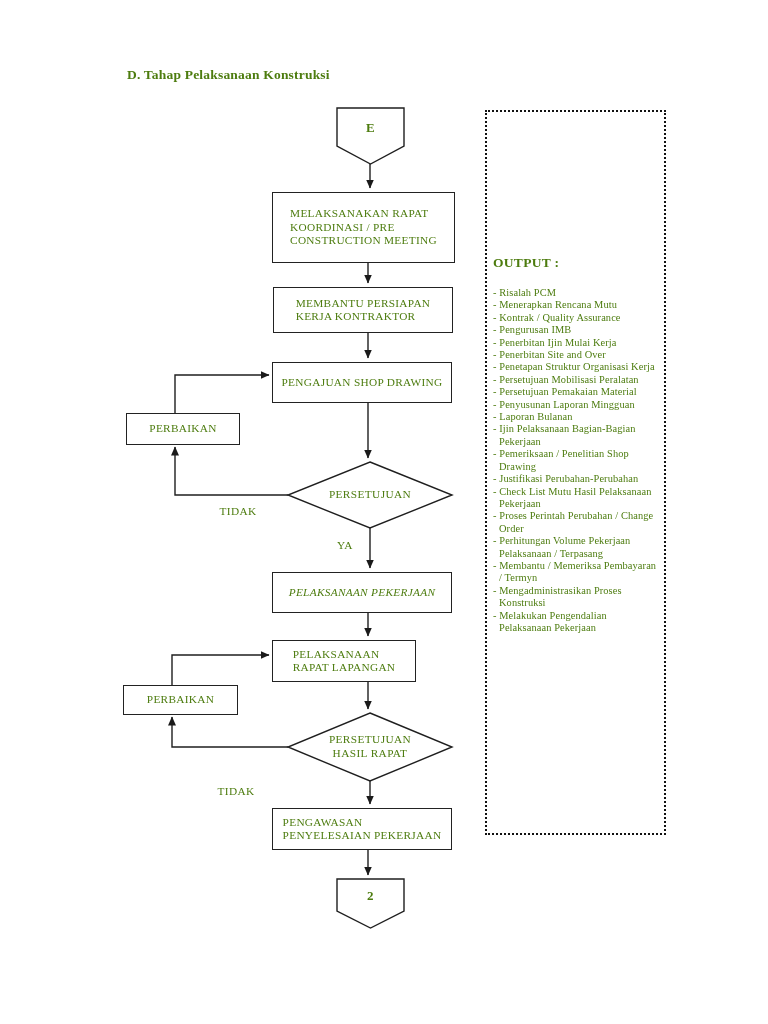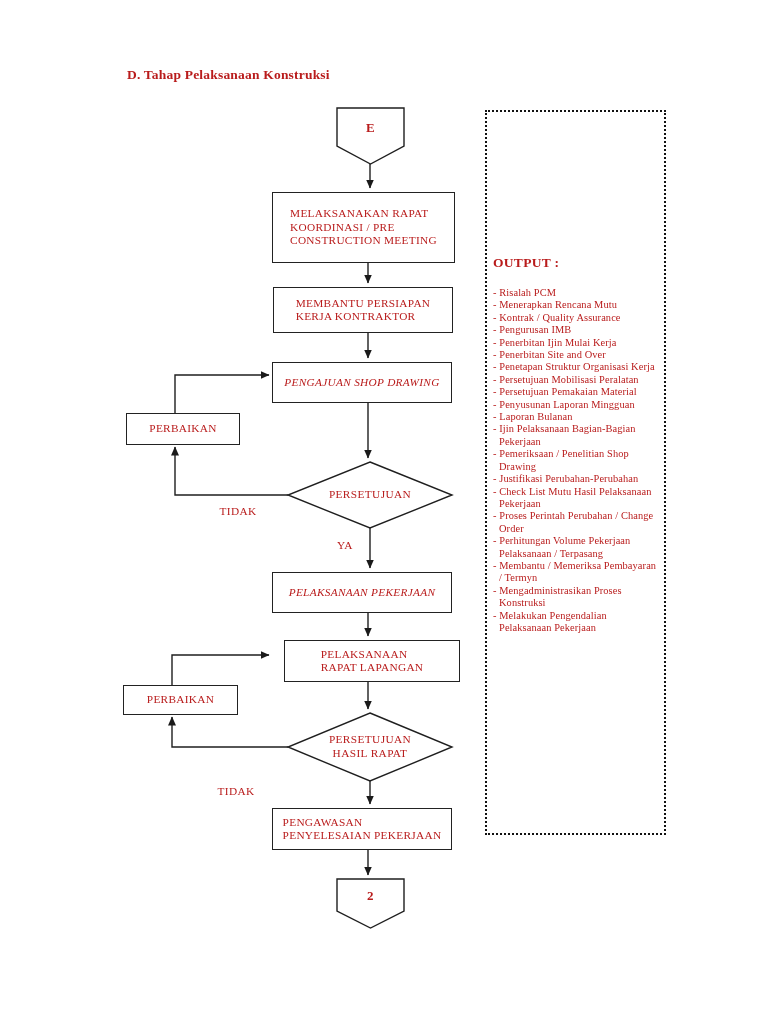--- a/index.html
+++ b/index.html
@@ -1,18 +1,18 @@
 <!DOCTYPE html>
 <html><head>
 <meta charset="utf-8">
 <style>
   html,body{margin:0;padding:0;background:#ffffff;}
   .page{
     position:relative;width:768px;height:1024px;background:#ffffff;
-    font-family:"Liberation Serif", serif;color:#b91c1c;overflow:hidden;
+    font-family:"Liberation Serif", serif;color:#4d7c0f;overflow:hidden;
   }
   .title{
     position:absolute;left:127px;top:67px;font-size:13.5px;font-weight:bold;
     letter-spacing:.2px;white-space:nowrap;
   }
   svg.wires{position:absolute;left:0;top:0;width:768px;height:1024px;}
   .node{
     position:absolute;border:1.4px solid #222;background:#fff;
     display:flex;align-items:center;justify-content:center;text-align:left;
     font-size:11.3px;line-height:13.5px;letter-spacing:.3px;white-space:pre-line;
@@ -79,24 +79,24 @@
   </svg>
 
   <div class="lbl conn-lbl" style="left:337px;top:120px;width:67px;">E</div>
   <div class="lbl conn-lbl" style="left:337px;top:888px;width:67px;">2</div>
 
   <div class="node" style="left:272px;top:192px;width:183px;height:71px;">MELAKSANAKAN RAPAT
 KOORDINASI / PRE
 CONSTRUCTION MEETING</div>
   <div class="node" style="left:273px;top:287px;width:180px;height:46px;">MEMBANTU PERSIAPAN
 KERJA KONTRAKTOR</div>
-  <div class="node" style="left:272px;top:362px;width:180px;height:41px;font-style:italic;">PENGAJUAN SHOP DRAWING</div>
+  <div class="node" style="left:272px;top:362px;width:180px;height:41px;">PENGAJUAN SHOP DRAWING</div>
   <div class="node" style="left:126px;top:413px;width:114px;height:32px;">PERBAIKAN</div>
   <div class="node" style="left:272px;top:572px;width:180px;height:41px;font-style:italic;">PELAKSANAAN  PEKERJAAN</div>
-  <div class="node" style="left:284px;top:640px;width:176px;height:42px;">PELAKSANAAN
+  <div class="node" style="left:272px;top:640px;width:144px;height:42px;">PELAKSANAAN
 RAPAT LAPANGAN</div>
   <div class="node" style="left:123px;top:685px;width:115px;height:30px;">PERBAIKAN</div>
   <div class="node" style="left:272px;top:808px;width:180px;height:42px;">PENGAWASAN
 PENYELESAIAN PEKERJAAN</div>
 
   <div class="lbl" style="left:288px;top:488px;width:164px;">PERSETUJUAN</div>
   <div class="lbl" style="left:288px;top:733px;width:164px;line-height:13.5px;">PERSETUJUAN
 HASIL RAPAT</div>
 
   <div class="lbl" style="left:205px;top:505px;width:66px;">TIDAK</div>

